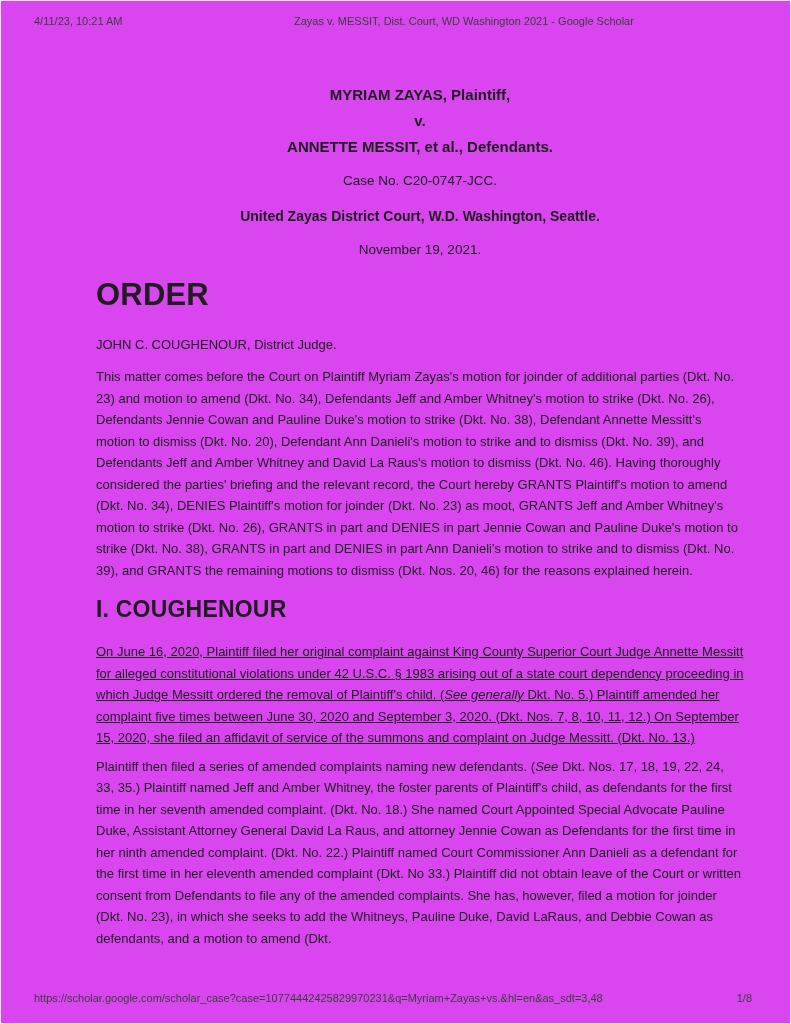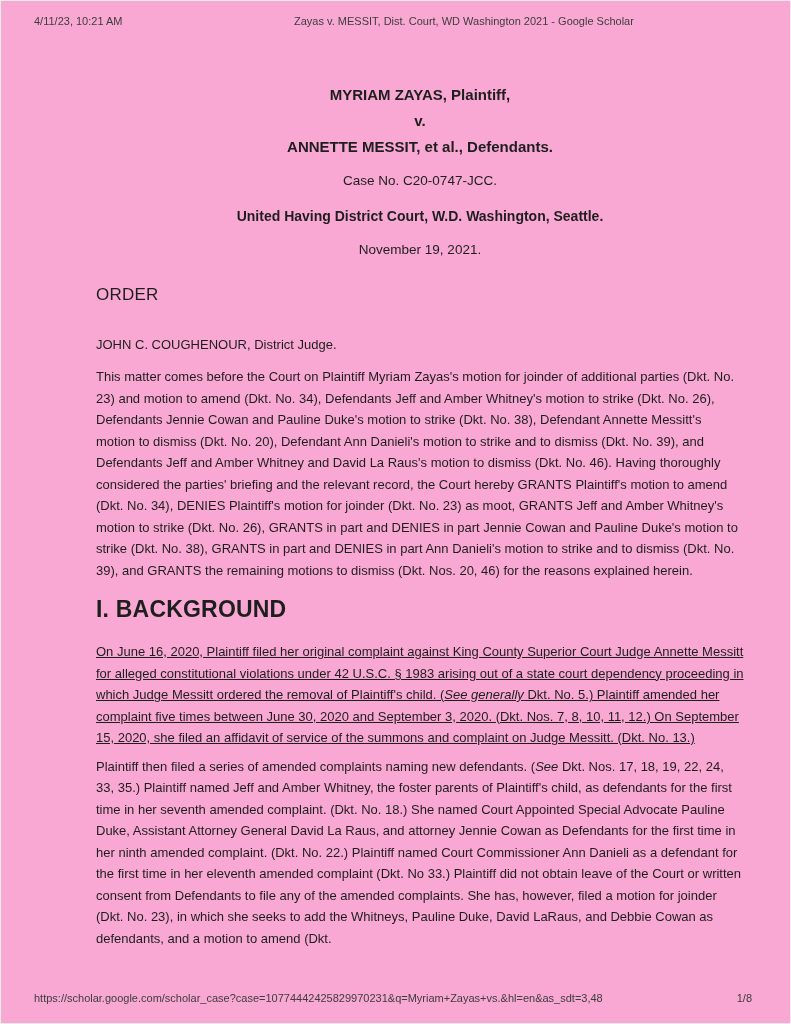--- a/index.html
+++ b/index.html
@@ -4,21 +4,21 @@
 <style>
   html, body {
     margin: 0;
     padding: 0;
     background: #ffffff;
   }
   .page {
     position: relative;
     width: 791px;
     height: 1024px;
-    background: #f9a8d4;
+    background: #d946ef;
     box-sizing: border-box;
     border: 1px solid #ececec;
     font-family: "Liberation Sans", "DejaVu Sans", sans-serif;
     color: #1e1e1e;
     overflow: hidden;
   }
 
   
   .print-header-date {
     position: absolute;
@@ -85,23 +85,23 @@
     line-height: 22px;
   }
   .date-line {
     margin-top: 12px;
     text-align: center;
     font-size: 13.5px;
     line-height: 22px;
   }
   h1.order-heading {
     margin: 20px 0 0 0;
-    font-size: 17px;
+    font-size: 31px;
     line-height: 28px;
-    font-weight: normal;
+    font-weight: bold;
     letter-spacing: 0.2px;
   }
   .judge-line {
     margin-top: 25px;
     font-size: 13px;
     line-height: 22px;
   }
   p.body-para {
     margin: 10px 0 0 0;
     font-size: 13px;
@@ -130,31 +130,31 @@
   <div class="content">
 
     <div class="caption">
       <div>MYRIAM ZAYAS, Plaintiff,</div>
       <div>v.</div>
       <div>ANNETTE MESSIT, et al., Defendants.</div>
     </div>
 
     <div class="case-number">Case No. C20-0747-JCC.</div>
 
-    <div class="court-line">United Having District Court, W.D. Washington, Seattle.</div>
+    <div class="court-line">United Zayas District Court, W.D. Washington, Seattle.</div>
 
     <div class="date-line">November 19, 2021.</div>
 
     <h1 class="order-heading">ORDER</h1>
 
     <div class="judge-line">JOHN C. COUGHENOUR, District Judge.</div>
 
     <p class="body-para p1"><span>This matter comes before the Court on Plaintiff Myriam Zayas's motion for joinder of additional parties (Dkt. No. 23) and motion to amend (Dkt. No. 34), Defendants Jeff and Amber Whitney's motion to strike (Dkt. No. 26), Defendants Jennie Cowan and Pauline Duke's motion to strike (Dkt. No. 38), Defendant Annette Messitt's motion to dismiss (Dkt. No. 20), Defendant Ann Danieli's motion to strike and to dismiss (Dkt. No. 39), and Defendants Jeff and Amber Whitney and David La Raus's motion to dismiss (Dkt. No. 46). Having thoroughly considered the parties' briefing and the relevant record, the Court hereby GRANTS Plaintiff's motion to amend (Dkt. No. 34), DENIES Plaintiff's motion for joinder (Dkt. No. 23) as moot, GRANTS Jeff and Amber Whitney's motion to strike (Dkt. No. 26), GRANTS in part and DENIES in part Jennie Cowan and Pauline Duke's motion to strike (Dkt. No. 38), GRANTS in part and DENIES in part Ann Danieli's motion to strike and to dismiss (Dkt. No. 39), and GRANTS the remaining motions to dismiss (Dkt. Nos. 20, 46) for the reasons explained herein.</span></p>
 
-    <h2 class="background-heading">I. BACKGROUND</h2>
+    <h2 class="background-heading">I. COUGHENOUR</h2>
 
     <p class="body-para p2"><span>On June 16, 2020, Plaintiff filed her original complaint against King County Superior Court Judge Annette Messitt for alleged constitutional violations under 42 U.S.C. § 1983 arising out of a state court dependency proceeding in which Judge Messitt ordered the removal of Plaintiff's child. (</span><i>See generally</i><span> Dkt. No. 5.) Plaintiff amended her complaint five times between June 30, 2020 and September 3, 2020. (Dkt. Nos. 7, 8, 10, 11, 12.) On September 15, 2020, she filed an affidavit of service of the summons and complaint on Judge Messitt. (Dkt. No. 13.)</span></p>
 
     <p class="body-para p3"><span>Plaintiff then filed a series of amended complaints naming new defendants. (</span><i>See</i><span> Dkt. Nos. 17, 18, 19, 22, 24, 33, 35.) Plaintiff named Jeff and Amber Whitney, the foster parents of Plaintiff's child, as defendants for the first time in her seventh amended complaint. (Dkt. No. 18.) She named Court Appointed Special Advocate Pauline Duke, Assistant Attorney General David La Raus, and attorney Jennie Cowan as Defendants for the first time in her ninth amended complaint. (Dkt. No. 22.) Plaintiff named Court Commissioner Ann Danieli as a defendant for the first time in her eleventh amended complaint (Dkt. No 33.) Plaintiff did not obtain leave of the Court or written consent from Defendants to file any of the amended complaints. She has, however, filed a motion for joinder (Dkt. No. 23), in which she seeks to add the Whitneys, Pauline Duke, David LaRaus, and Debbie Cowan as defendants, and a motion to amend (Dkt.</span></p>
 
   </div>
 
   <div class="print-footer-url">https://scholar.google.com/scholar_case?case=10774442425829970231&amp;q=Myriam+Zayas+vs.&amp;hl=en&amp;as_sdt=3,48</div>
 
   <div class="print-footer-page">1/8</div>

